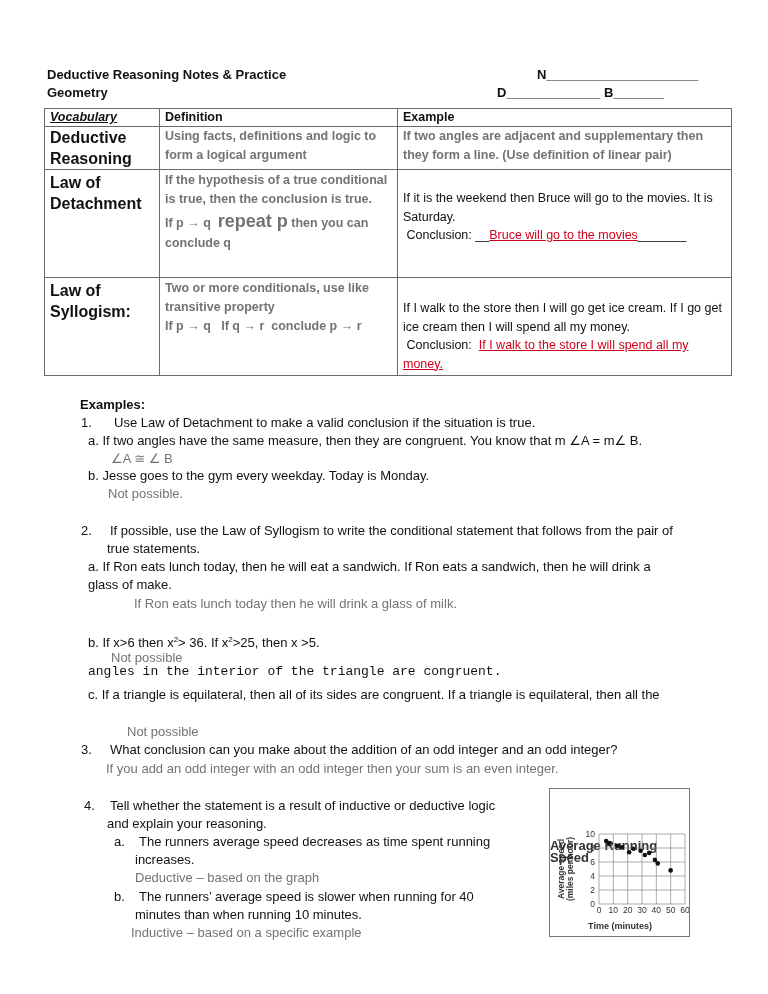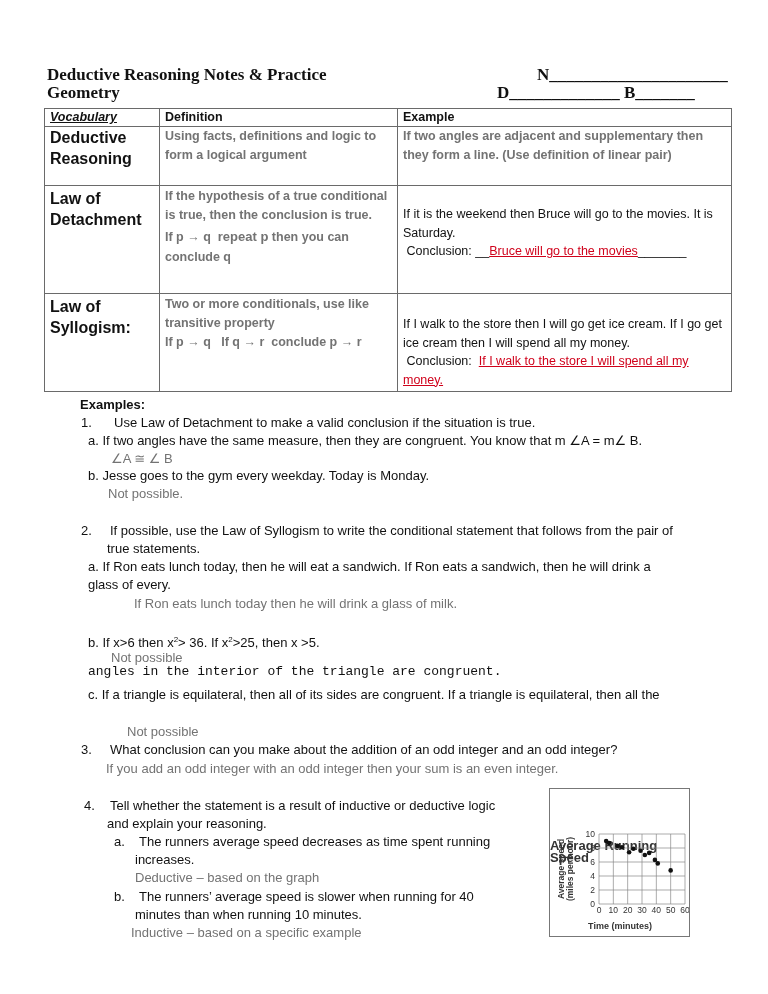--- a/index.html
+++ b/index.html
@@ -1,33 +1,33 @@
 <!DOCTYPE html>
 <html><head>
 <meta charset="utf-8">
 <style>
   html, body { margin: 0; padding: 0; background: #ffffff; }
   body { width: 768px; height: 994px; position: relative; overflow: hidden;
          font-family: "Liberation Sans", sans-serif; color: #111; font-size: 13px; }
   .abs { position: absolute; }
   .bold { font-weight: bold; }
   .red { color: #737373; }
-  .hdr { font-size: 17px; font-weight: bold; line-height: 18px; font-family: Liberation Serif, serif; }
+  .hdr { font-size: 13px; font-weight: bold; line-height: 18px; }
   table.vocab { position: absolute; left: 44px; top: 108px; width: 688px;
                 border-collapse: collapse; }
   table.vocab td { border: 1px solid #6a6a6a; vertical-align: top; padding: 0 5px; }
   .c1 { width: 104px; }
   .c2 { width: 227px; }
   .colhead { font-size: 12.5px; font-weight: bold; line-height: 16px; }
   .colhead.u { text-decoration: underline; font-style: italic; }
   .term { font-size: 16px; font-weight: bold; line-height: 21px; }
   .def { font-size: 12.5px; font-weight: bold; line-height: 19px; }
   .ex { font-size: 12.5px; line-height: 18.5px; }
   .exbold { font-size: 12.5px; font-weight: bold; line-height: 18.5px; }
-  .big { font-size: 13px; }
+  .big { font-size: 18px; }
   .ul-red { color: #d0021b; text-decoration: underline; }
   .line { position: absolute; font-size: 13px; line-height: 17px; white-space: nowrap; }
   .chartbox { position: absolute; left: 549px; top: 788px; width: 139px; height: 147px;
               border: 1px solid #777; background: #fff; }
   .chart-title { position: absolute; left: 0; top: 3px; width: 139px; text-align: left;
                  font-size: 13px; font-weight: bold; line-height: 12px; color: #333; margin-top: 48px; }
   svg text { font-family: "Liberation Sans", sans-serif; }
 </style>
 </head>
 <body>
@@ -40,21 +40,21 @@
   <span>B_______</span>
 </div>
 
 <table class="vocab">
   <tbody>
       <tr style="height:18px;">
     <td class="c1" style="border-bottom:1px solid #6a6a6a;"><span class="colhead u">Vocabulary</span></td>
     <td class="c2"><span class="colhead">Definition</span></td>
     <td><span class="colhead">Example</span></td>
   </tr>
-  <tr style="height:59px;">
+  <tr style="height:43px;">
     <td class="c1">
           <div class="term">Deductive Reasoning</div>
         </td>
     <td class="c2">
           <div class="def red">Using facts, definitions and logic to form a logical argument</div>
         </td>
     <td>
           <div class="exbold red">If two angles are adjacent and supplementary then they form a line. (Use definition of linear pair)</div>
         </td>
   </tr>
@@ -95,21 +95,21 @@
 <div class="line" style="left:104px; top:414px;margin-left:10px;">Use Law of Detachment to make a valid conclusion if the situation is true.</div>
 <div class="line" style="left:88px; top:432px;">a.  If two angles have the same measure, then they are congruent.  You know that m ∠A = m∠ B.</div>
 <div class="line red" style="left:111px; top:450px;">∠A ≅ ∠ B</div>
 <div class="line" style="left:88px; top:467px;">b.  Jesse goes to the gym every weekday.   Today is Monday.</div>
 <div class="line red" style="left:108px; top:485px;">Not possible.</div>
 
 <div class="line" style="left:81px; top:522px;">2.</div>
 <div class="line" style="left:110px; top:522px;">If possible, use the Law of Syllogism to write the conditional statement that follows from the pair of</div>
 <div class="line" style="left:107px; top:540px;">true statements.</div>
 <div class="line" style="left:88px; top:558px;">a.   If Ron eats lunch today, then he will eat a sandwich.  If Ron eats a sandwich, then he will drink a</div>
-<div class="line" style="left:88px; top:576px;">glass of every.</div>
+<div class="line" style="left:88px; top:576px;">glass of make.</div>
 <div class="line red" style="left:134px; top:595px;">If Ron eats lunch today then he will drink a glass of milk.</div>
 
 <div class="line" style="left:88px; top:631px;"><span>b.   If x&gt;6 then x</span><sup style="font-size:8px;">2</sup><span>&gt; 36.  If x</span><sup style="font-size:8px;">2</sup><span>&gt;25, then x &gt;5.</span></div>
 <div class="line red" style="left:111px; top:649px;">Not possible</div>
 
 <div class="line" style="left:88px; top:686px;">c.  If a triangle is equilateral, then all of its sides are congruent.  If a triangle is equilateral, then all the</div>
 <div class="line" style="left:88px; top:663px;font-family:Liberation Mono, monospace;">angles in the interior of the triangle are congruent.</div>
 <div class="line red" style="left:127px; top:723px;">Not possible</div>
 
 <div class="line" style="left:81px; top:741px;">3.</div>

